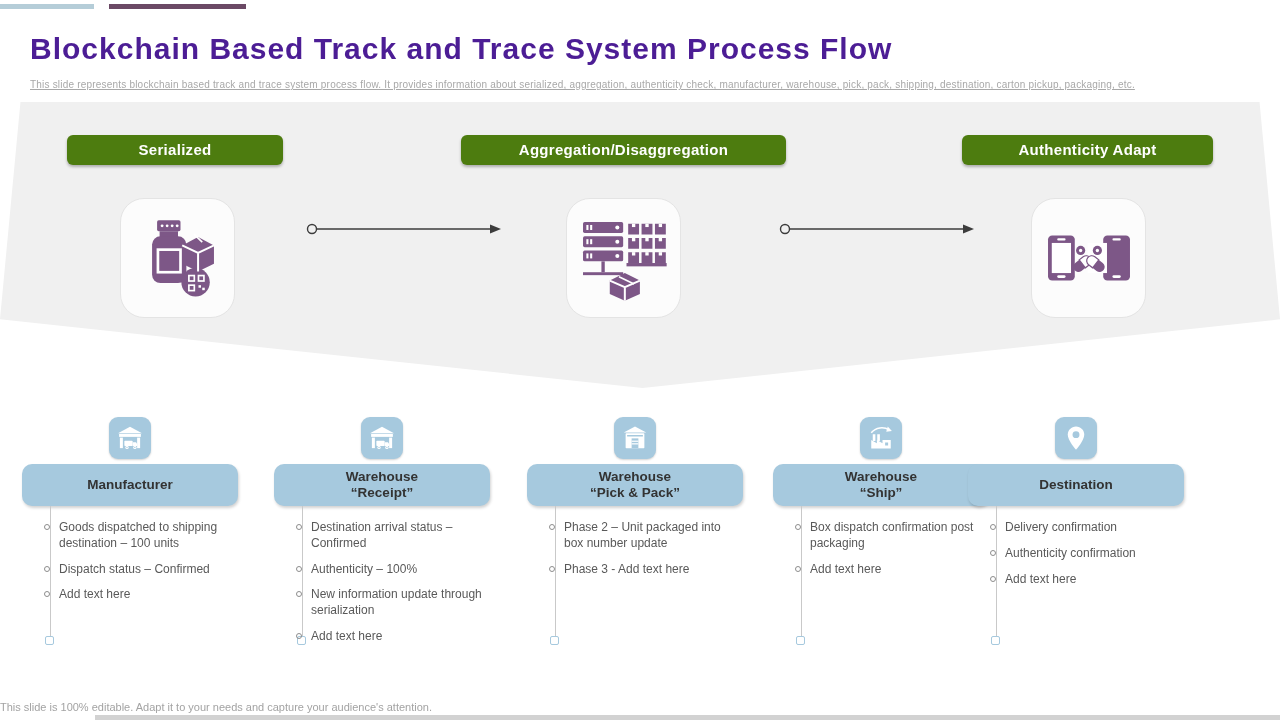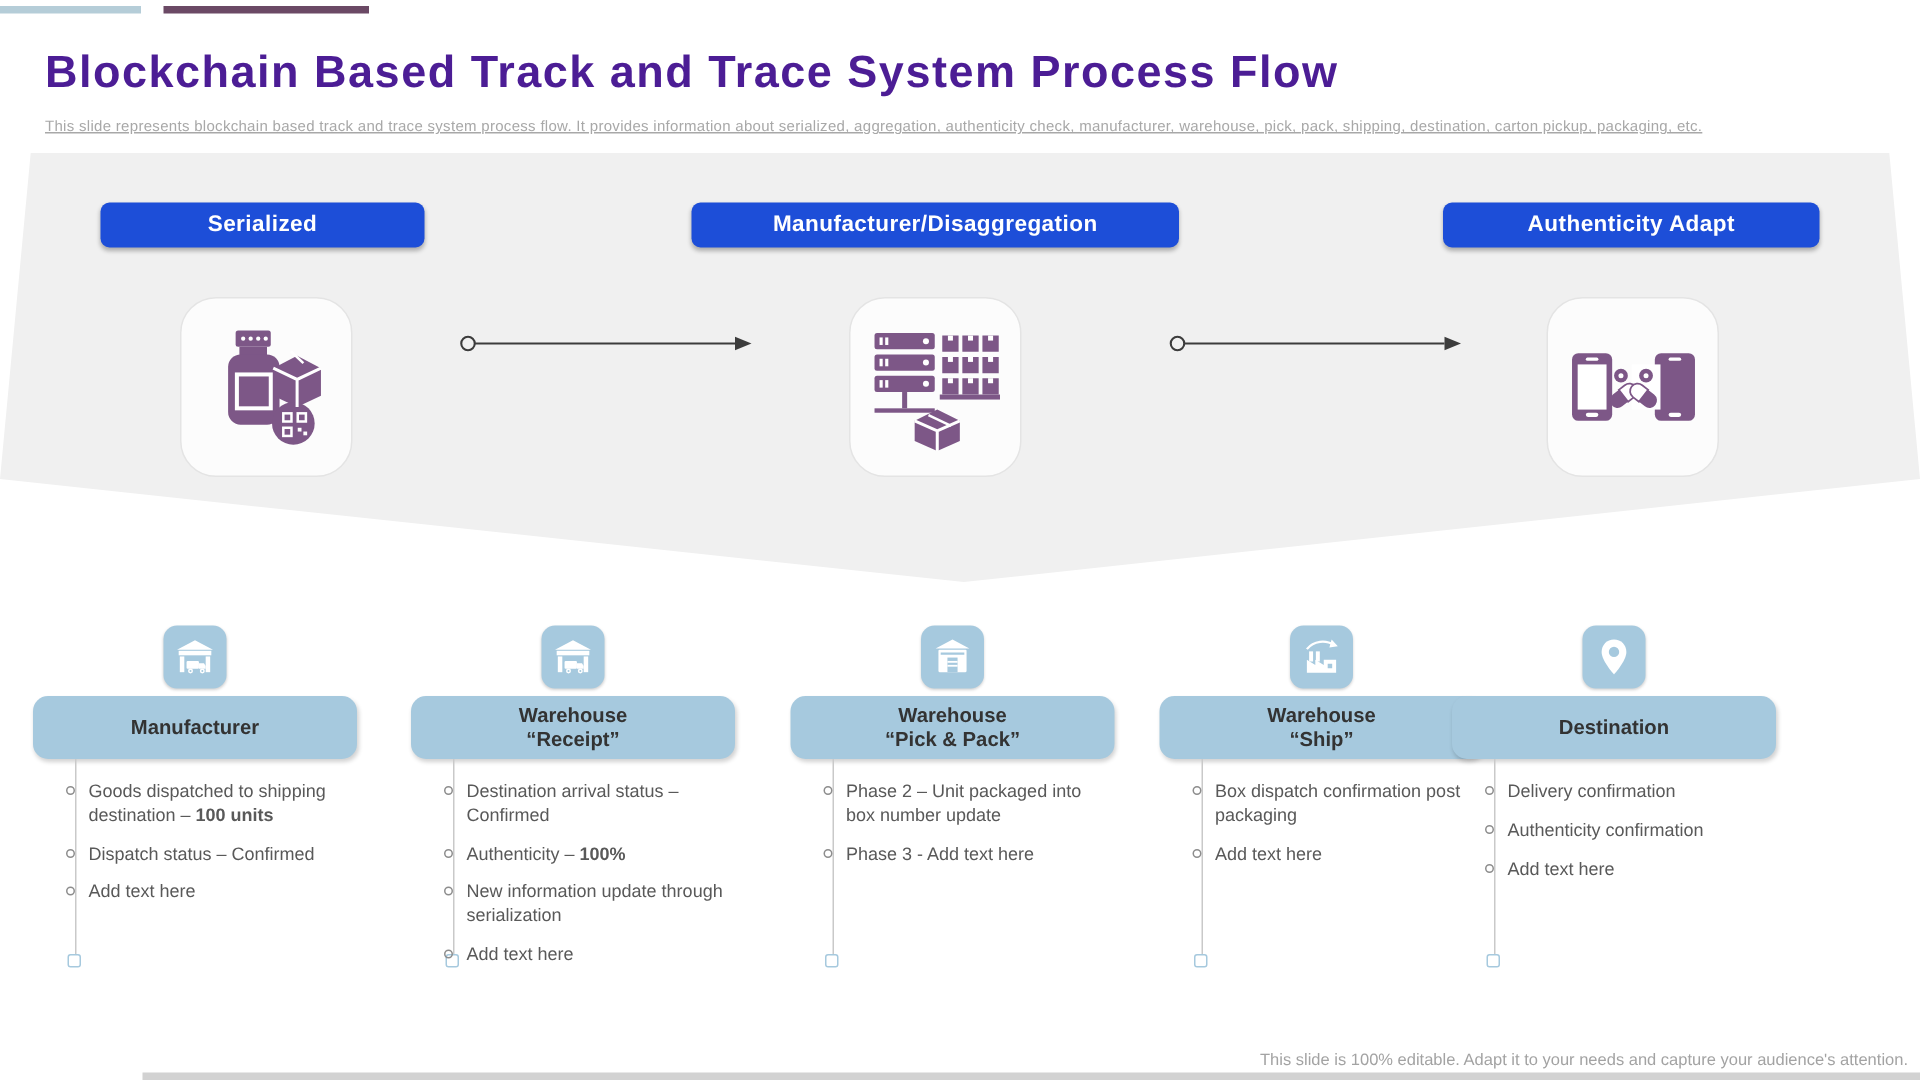--- a/index.html
+++ b/index.html
@@ -14,21 +14,21 @@
 
   .title { position:absolute; left:30px; top:32px; font-size:30px; font-weight:700;
            color:#4c1d95; letter-spacing:1px; white-space:nowrap; }
   .subtitle { position:absolute; left:30px; top:79px; font-size:10px; color:#a8a8a8;
               letter-spacing:.2px; white-space:nowrap;text-decoration:underline; }
 
   
   .band { position:absolute; left:0; top:102px; width:1280px; height:286px; background:#f0f0f0;
           clip-path:polygon(1.6% 0, 98.4% 0, 100% 76%, 50.2% 100%, 0 76%); }
 
-  .badge { position:absolute; top:135px; height:30px; border-radius:6px; background:#1d4ed8;
+  .badge { position:absolute; top:135px; height:30px; border-radius:6px; background:#4d7c0f;
            color:#fff; font-weight:700; font-size:15px; text-align:center; line-height:30px;
            box-shadow:0 2px 3px rgba(0,0,0,.28); letter-spacing:.3px; }
   .badge.b1 { left:67px;  width:216px; }
   .badge.b2 { left:461px; width:325px; }
   .badge.b3 { left:962px; width:251px; }
 
   .card { position:absolute; top:198px; width:115px; height:120px; background:#fcfcfc;
           border:1px solid #e4e4e4; border-radius:24px; display:flex;
           align-items:center; justify-content:center; }
   .card.c1 { left:120px; } .card.c2 { left:566px; } .card.c3 { left:1031px; }
@@ -54,41 +54,41 @@
               box-shadow:1px 2px 3px rgba(0,0,0,.18); }
 
   .col .vline { position:absolute; left:28px; top:89px; width:1px; height:134px; background:#c9c9c9; }
   .col .endsq { position:absolute; left:23px; top:219px; width:9px; height:9px;
                 border:1px solid #a6c9de; border-radius:2px; background:#fff; }
 
   .col ul { position:absolute; left:0; top:103px; width:216px; list-style:none; padding-left:22px; }
   .col li { display:flex; margin-bottom:10px; font-size:12px; line-height:1.32; color:#595959; }
   .col li .marker { flex:none; width:6px; height:6px; border:1px solid #8d8d8d; border-radius:50%;
                     margin:4px 9px 0 0; }
-  .col li b { font-weight:700;margin-top:33px; }
-
-  .footer-text { position:absolute; left:0; top:701px; width:1272px; text-align:right;
+  .col li b { font-weight:400;margin-top:33px; }
+
+  .footer-text { position:absolute; left:0; top:701px; width:1272px; text-align:left;
                  font-size:11px; color:#a3a3a3; }
   .bottom-strip { position:absolute; left:95px; top:715px; width:1185px; height:5px; background:#d2d2d2; }
 </style>
 </head>
 <body>
 
 <div class="slide">
 
   <div class="accent blue"></div>
   <div class="accent purple"></div>
 
   <h1 class="title">Blockchain Based Track and Trace System Process Flow</h1>
   <p class="subtitle">This slide represents blockchain based track and trace system process flow. It provides information about serialized, aggregation, authenticity check, manufacturer, warehouse, pick, pack, shipping, destination, carton pickup, packaging, etc.</p>
 
   <div class="band"></div>
 
   <div class="badge b1">Serialized</div>
-  <div class="badge b2">Manufacturer/Disaggregation</div>
+  <div class="badge b2">Aggregation/Disaggregation</div>
   <div class="badge b3">Authenticity Adapt</div>
 
   <div class="card c1">
     <svg viewBox="0 0 110 110">
       <g fill="#7d5787">
         <rect x="30" y="10" width="28" height="13" rx="2"></rect>
         <rect x="33" y="23" width="22" height="7"></rect>
         <rect x="24" y="29" width="41" height="56" rx="10"></rect>
         <path d="M60 40 L79 30 L98 40 L98 62 L79 71 L60 62 Z"></path>
         <circle cx="76" cy="84" r="17"></circle>

